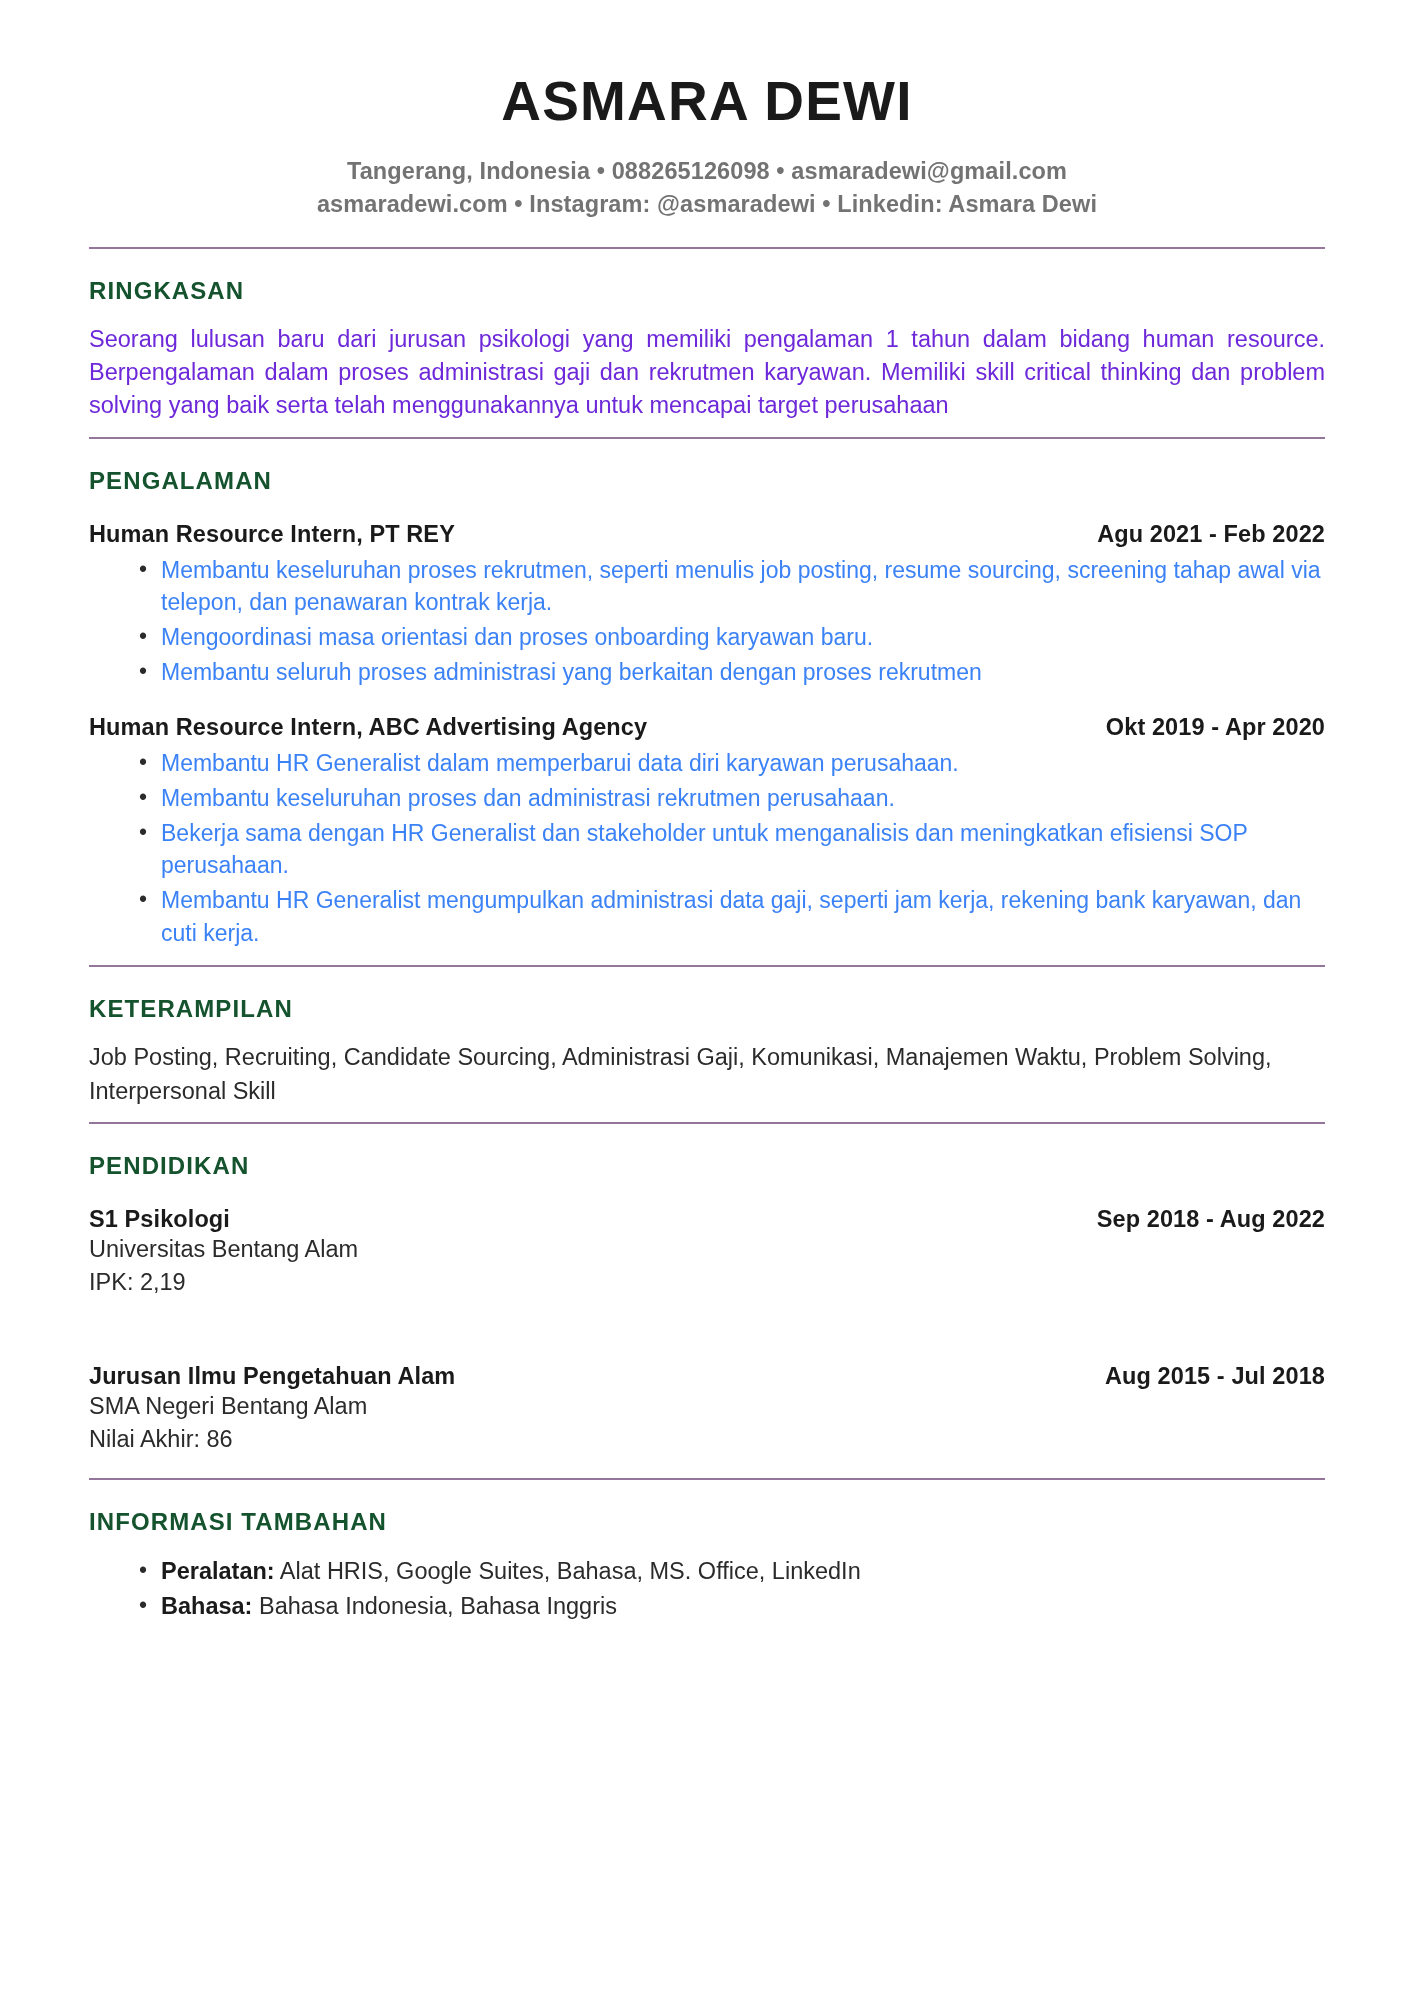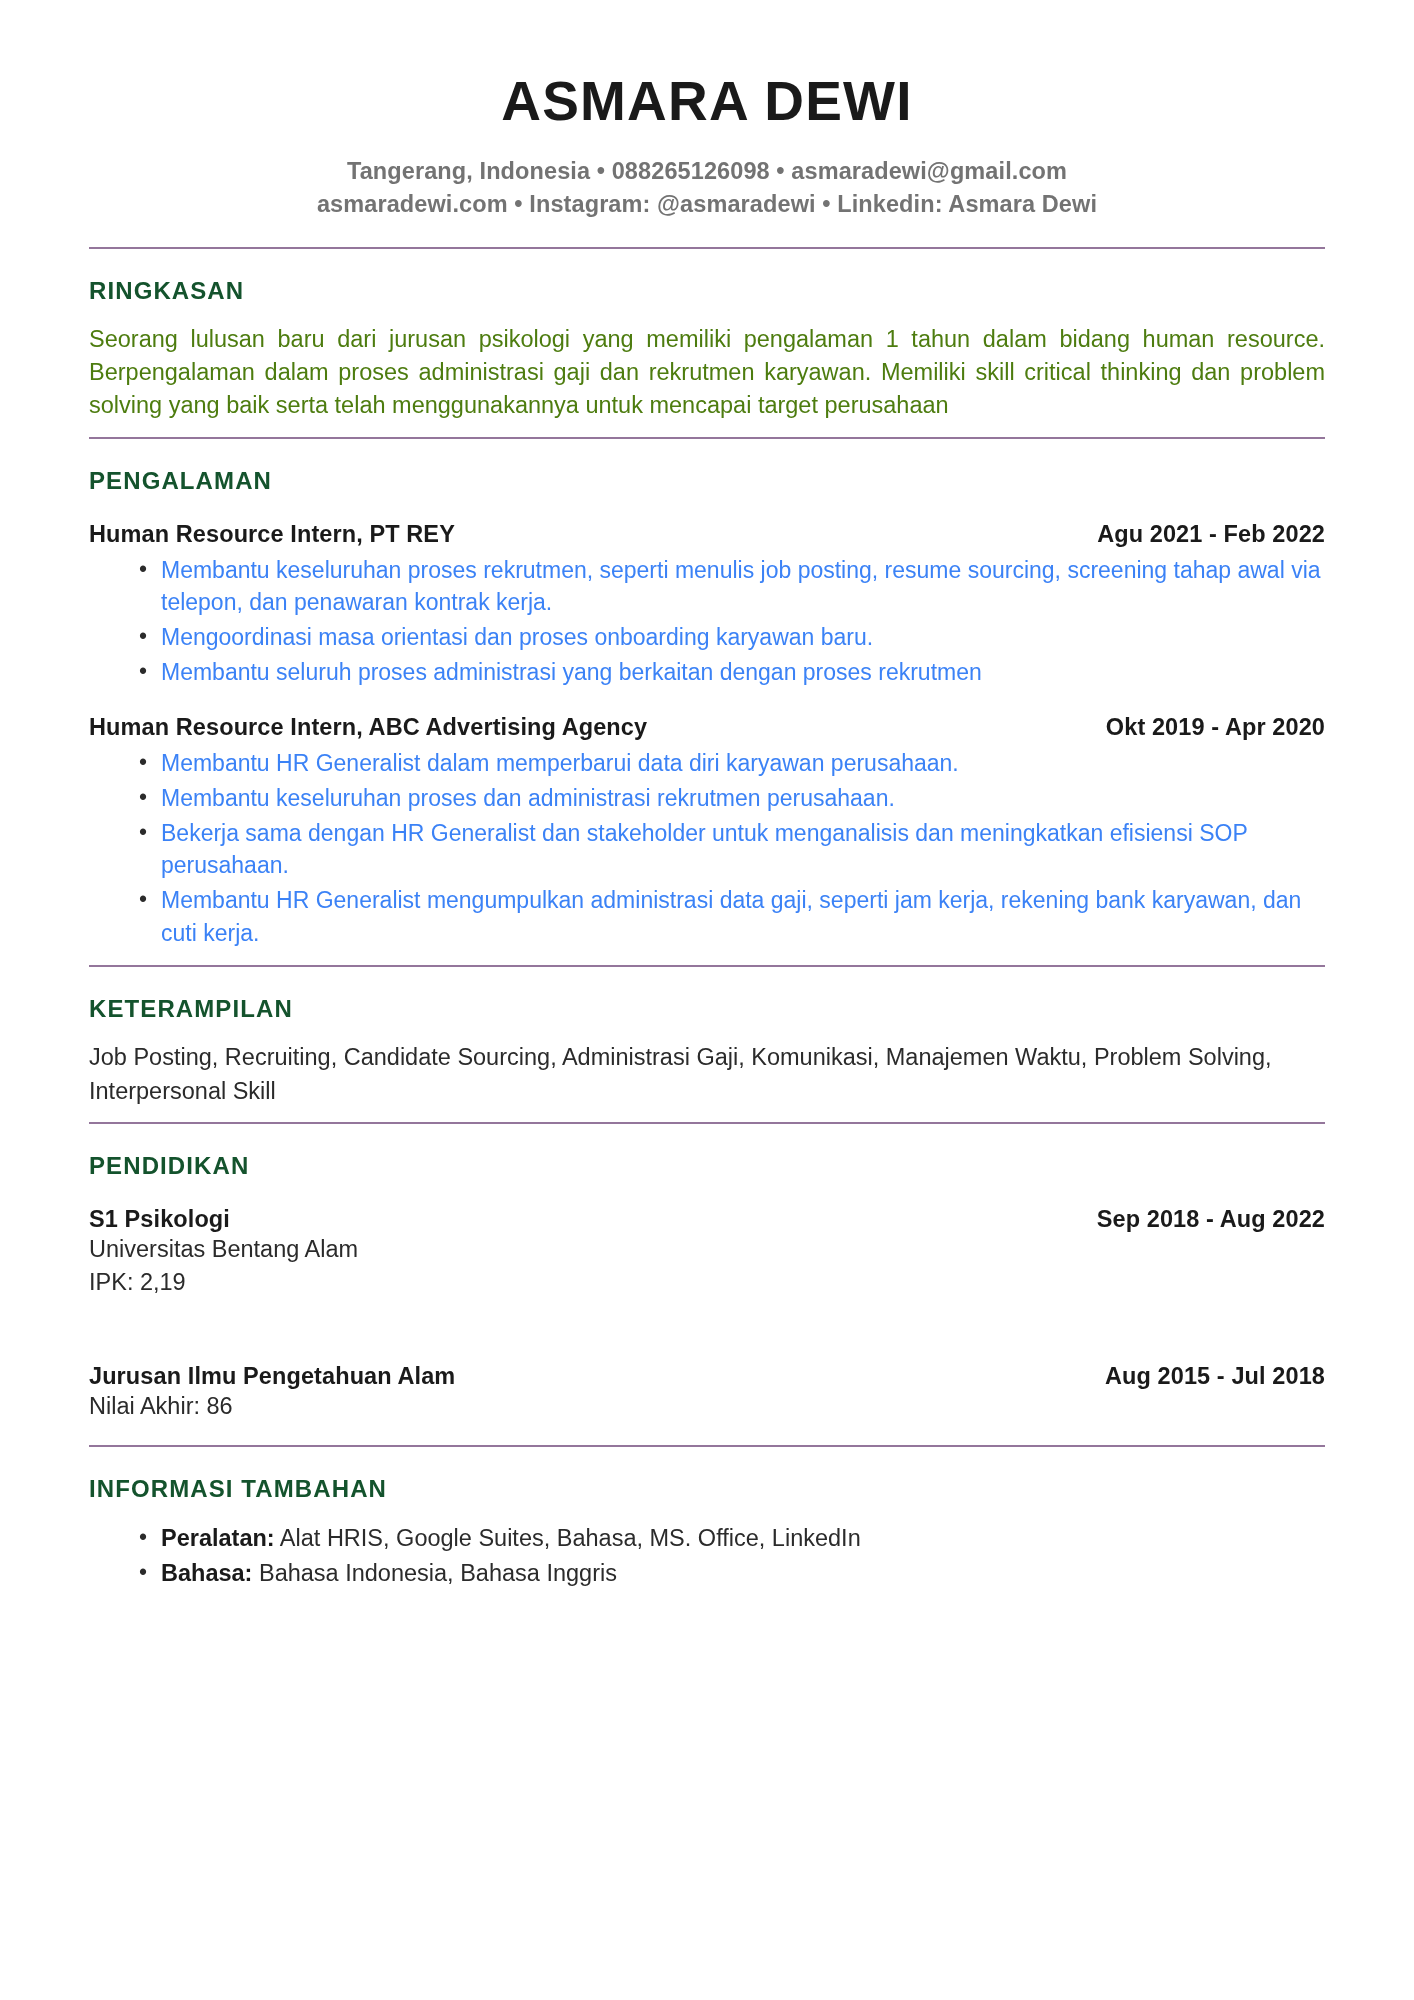--- a/index.html
+++ b/index.html
@@ -59,21 +59,21 @@
     font-size: 24px;
     font-weight: 700;
     letter-spacing: 1.1px;
     color: #14532d;
     margin: 28px 0 18px 0;
   }
   .summary {
     font-size: 23.5px;
     line-height: 1.42;
     text-align: justify;
-    color: #4d7c0f;
+    color: #6d28d9;
     margin: 0;
   }
 
   
   .entry { margin-top: 26px; }
   .entry:first-child { margin-top: 0; }
   .entry-head {
     display: flex;
     justify-content: space-between;
     align-items: baseline;
@@ -229,20 +229,21 @@
       <div class="entry-sub">IPK: 2,19</div>
     </div>
 
     <div class="edu-gap"></div>
 
     <div class="entry">
       <div class="entry-head">
         <span class="entry-title">Jurusan Ilmu Pengetahuan Alam</span>
         <span class="entry-date">Aug 2015 - Jul 2018</span>
       </div>
+      <div class="entry-sub">SMA Negeri Bentang Alam</div>
       <div class="entry-sub">Nilai Akhir: 86</div>
     </div>
   </div>
 
   <div class="spacer-md"></div>
   <hr class="rule">
 
   <div class="section">
     <div class="section-title">INFORMASI TAMBAHAN</div>
     <ul class="info-list">

